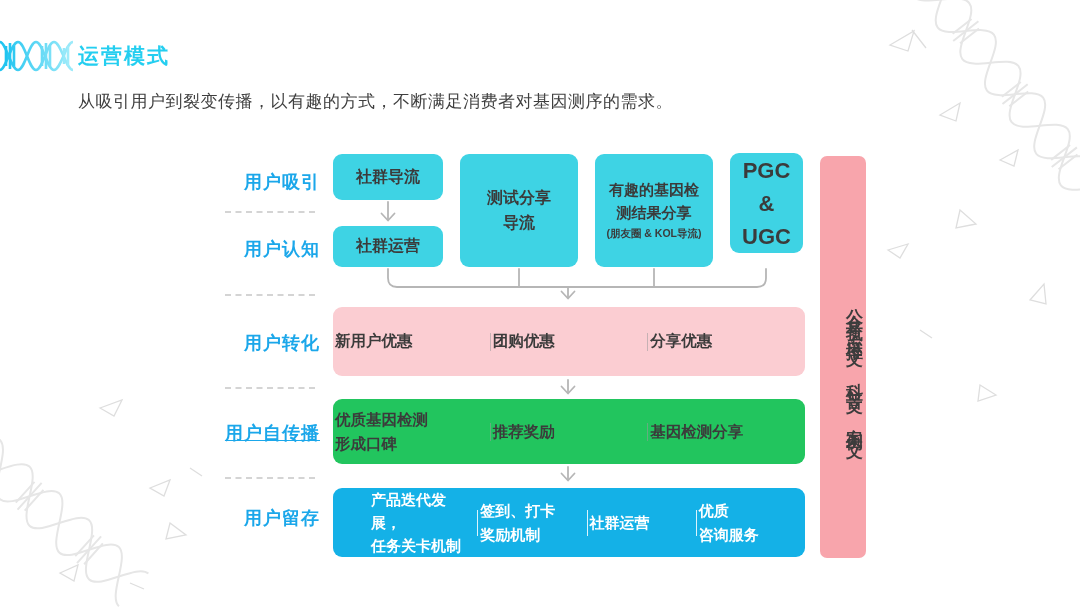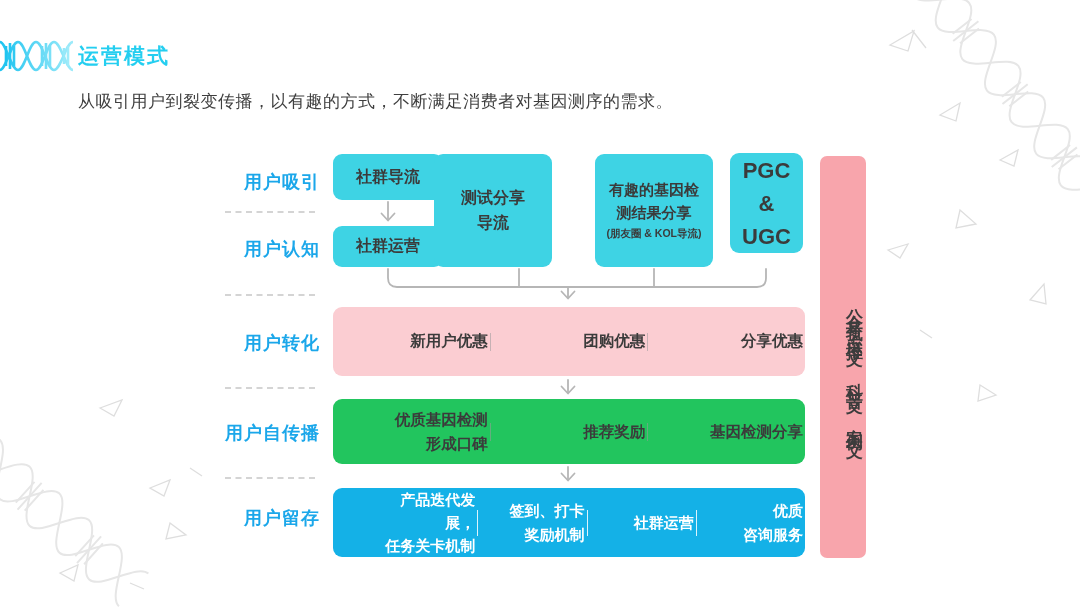--- a/index.html
+++ b/index.html
@@ -13,37 +13,37 @@
   .deco-bl { left:0; bottom:0; }
 
   
   .dna-icon { position:absolute; left:0; top:30px; }
   .title { position:absolute; left:78px; top:42px; font-size:21px; font-weight:bold; color:#24CEF0; letter-spacing:2px; }
   .subtitle { position:absolute; left:78px; top:90px; font-size:17px; color:#3f3f3f; letter-spacing:0.5px; }
 
   
   .stage { position:absolute; left:150px; width:170px; text-align:right; font-size:18px; font-weight:bold; color:#1BA7EA; letter-spacing:1px; }
   .stage-1 { top:170px; } .stage-2 { top:237px; } .stage-3 { top:331px; }
-  .stage-4 { top:421px; } .stage-5 { top:506px; }
+  .stage-4 { top:421px;text-decoration:underline; } .stage-5 { top:506px; }
   .stage-divider { position:absolute; left:225px; width:90px; height:0; border-top:2px dashed #d4d4d4; }
   .div-1 { top:211px; } .div-2 { top:294px; } .div-3 { top:387px; } .div-4 { top:477px; }
 
   
   .box { position:absolute; border-radius:9px; display:flex; flex-direction:column; align-items:center; justify-content:center; text-align:center; color:#3b3b3b; font-weight:bold; }
   .pre { white-space:pre-line; }
   .cyan { background:#3ED3E4; }
   .b-funnel { left:333px; top:154px; width:110px; height:46px; font-size:16px; }
   .b-ops    { left:333px; top:226px; width:110px; height:41px; font-size:16px; }
-  .b-test   { left:434px; top:154px; width:118px; height:113px; font-size:16px; line-height:1.55; }
+  .b-test   { left:460px; top:154px; width:118px; height:113px; font-size:16px; line-height:1.55; }
   .b-gene   { left:595px; top:154px; width:118px; height:113px; font-size:15px; line-height:1.5; }
   .b-gene .note { font-size:10.5px; font-weight:bold; margin-top:2px; letter-spacing:0; }
   .b-pgc    { left:730px; top:153px; width:73px; height:100px; font-size:22px; line-height:1.5; }
 
   
-  .row { position:absolute; left:333px; width:472px; border-radius:9px; display:flex; align-items:center; justify-content:space-evenly; text-align:right; font-weight:bold; color:#3b3b3b; font-size:15.5px; }
+  .row { position:absolute; left:333px; width:472px; border-radius:9px; display:flex; align-items:center; justify-content:space-evenly; text-align:left; font-weight:bold; color:#3b3b3b; font-size:15.5px; }
   .row-pink   { top:307px; height:69px; background:#FBCDD2; }
   .row-yellow { top:399px; height:65px; background:#22c55e; line-height:1.5; }
   .row-blue   { top:488px; height:69px; background:#14B1E7; color:#ffffff; font-size:15px; line-height:1.55;padding-left:36px; }
   .row .item { flex:1 1 0; padding:0 2px; }
   .sep { width:1px; height:18px; background:#9b9b9b; opacity:.55; flex:0 0 auto; }
   .row-blue .sep { background:#ffffff; opacity:.85; height:26px; }
 
   
   .strip { position:absolute; left:820px; top:156px; width:46px; height:402px; background:#F8A5AC; border-radius:7px; display:flex; justify-content:center; font-size:17px; font-weight:bold; color:#3c3c3c; writing-mode:vertical-rl; text-orientation:upright; letter-spacing:7px; padding-top:14px; }
 

